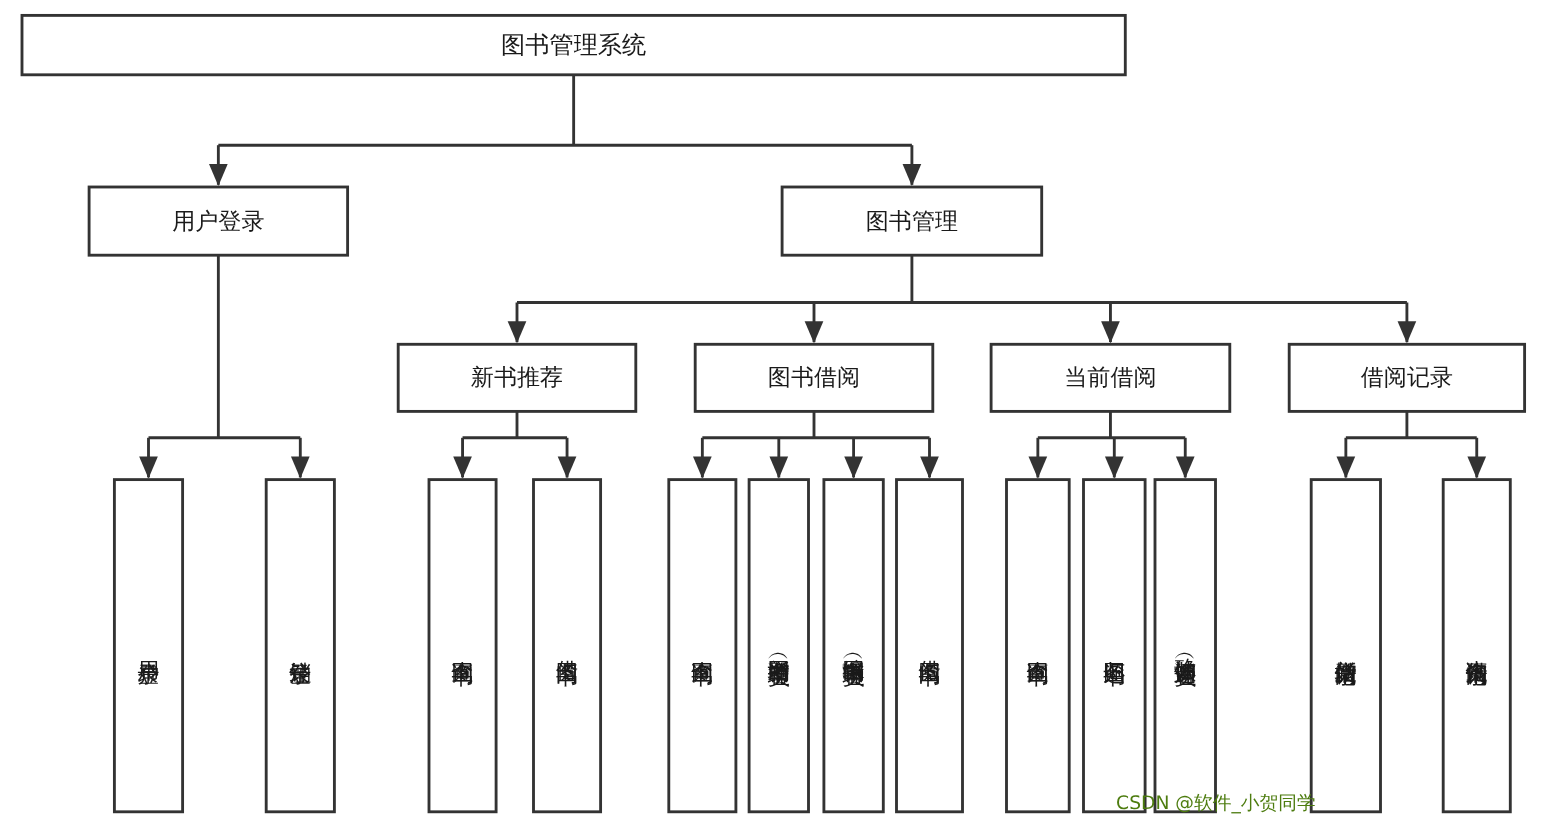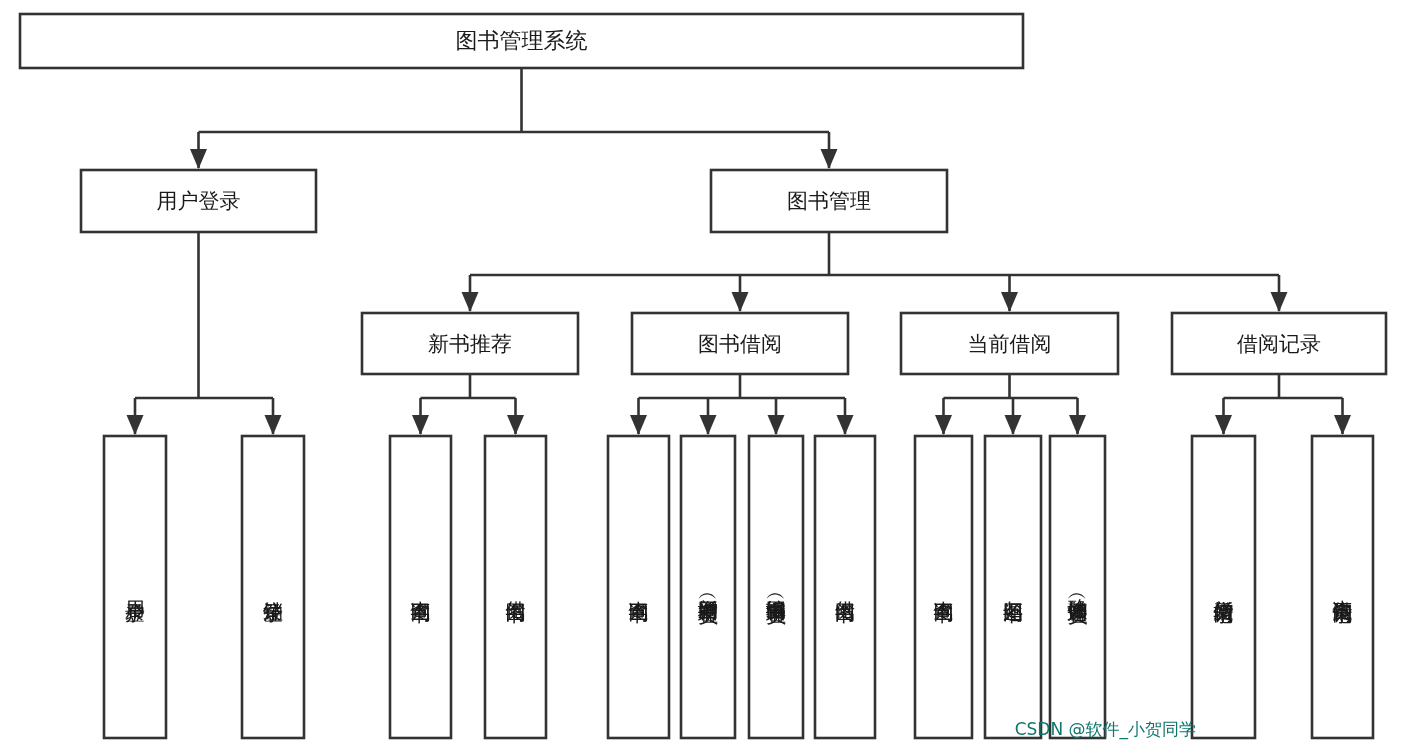--- a/index.html
+++ b/index.html
@@ -70,21 +70,21 @@
     display: flex;
     align-items: center;
     justify-content: center;
   }
   .watermark {
     position: absolute;
     right: 14px;
     bottom: 6px;
     font-family: "DejaVu Sans", "Liberation Sans", sans-serif;
     font-size: 17px;
-    color: #0f766e;
+    color: #4d7c0f;
     white-space: nowrap;
     user-select: none;
   }
 </style>
 </head>
 <body>
 
 <div id="diagram-root">
   <svg class="diagram-canvas" viewBox="0 0 1405 747">
     <g id="edges-layer">

